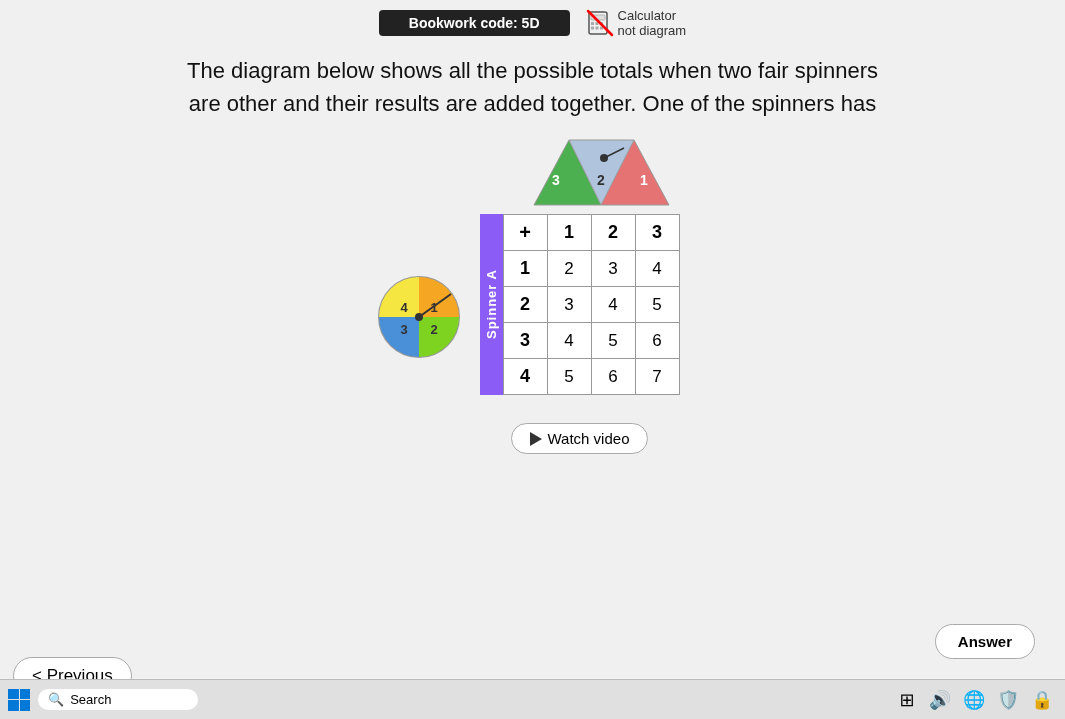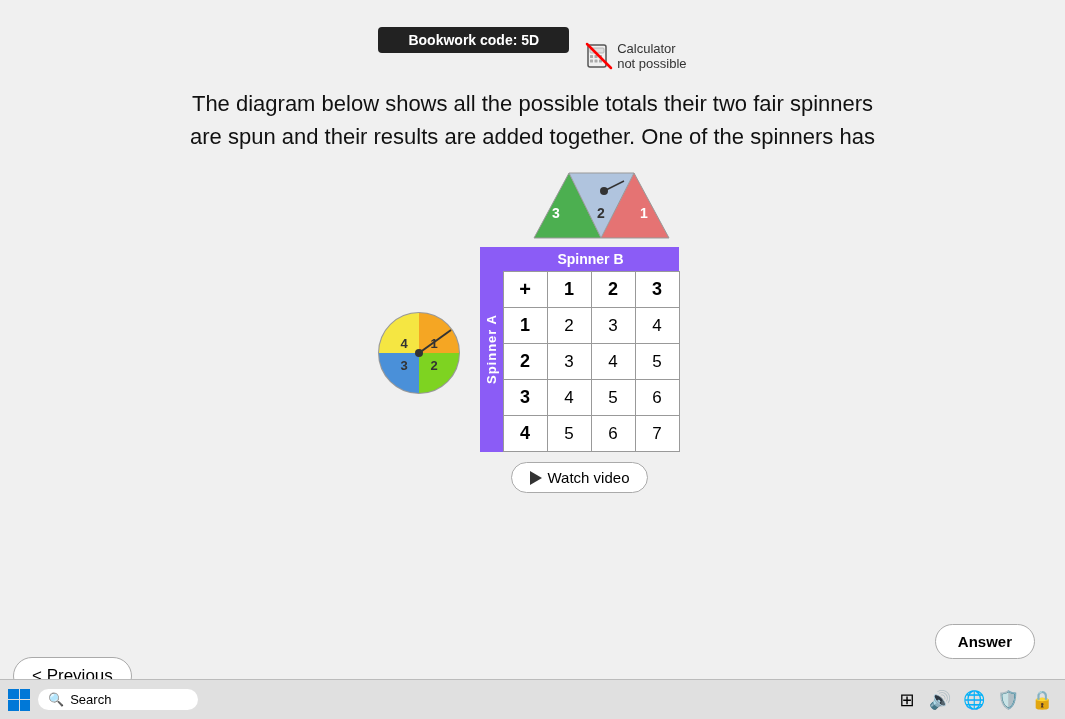--- a/index.html
+++ b/index.html
@@ -30,21 +30,20 @@
       font-size: 14px;
       font-weight: bold;
       cursor: pointer;
     }
     .calculator-info {
       display: flex;
       align-items: center;
       gap: 4px;
       font-size: 13px;
       color: #333;
-      margin-top: 33px;
     }
     .calc-icon {
       position: relative;
       display: inline-flex;
       align-items: center;
       justify-content: center;
       width: 28px;
       height: 28px;
     }
 
@@ -137,21 +136,21 @@
     .watch-video-btn {
       display: inline-flex;
       align-items: center;
       gap: 6px;
       background: #fff;
       border: 1.5px solid #aaa;
       border-radius: 20px;
       padding: 6px 18px;
       font-size: 15px;
       cursor: pointer;
-      margin-top: 10px;
+      margin-top: 28px;
     }
 
     
     .answer-btn {
       position: absolute;
       bottom: 60px;
       right: 30px;
       background: #fff;
       border: 1.5px solid #aaa;
       border-radius: 20px;
@@ -242,28 +241,28 @@
       <rect x="5" y="13" width="3" height="3" rx="0.5" fill="#aaa"></rect>
       <rect x="9.5" y="13" width="3" height="3" rx="0.5" fill="#aaa"></rect>
       <rect x="14" y="13" width="3" height="3" rx="0.5" fill="#aaa"></rect>
       <rect x="5" y="17.5" width="3" height="3" rx="0.5" fill="#aaa"></rect>
       <rect x="9.5" y="17.5" width="3" height="3" rx="0.5" fill="#aaa"></rect>
       <rect x="14" y="17.5" width="3" height="3" rx="0.5" fill="#aaa"></rect>
       <line x1="2" y1="2" x2="26" y2="26" stroke="red" stroke-width="2.5" stroke-linecap="round"></line>
     </svg>
     <div>
       <div>Calculator</div>
-      <div>not possible</div>
+      <div>not diagram</div>
     </div>
   </div>
 </div>
 
 <div class="question-area">
-  <p>The diagram below shows all the possible totals their two fair spinners</p>
-  <p>are spun and their results are added together. One of the spinners has</p>
+  <p>The diagram below shows all the possible totals when two fair spinners</p>
+  <p>are other and their results are added together. One of the spinners has</p>
 </div>
 
 <div class="diagram-area">
   <div class="diagram-container">
 
     <div style="display:flex;flex-direction:column;align-items:center;margin-right:8px;margin-top:50px;">
       <svg class="spinner-a-svg" viewBox="0 0 86 86" xmlns="http://www.w3.org/2000/svg">
         <circle cx="43" cy="43" r="40" fill="#fff" stroke="#999" stroke-width="2"></circle>
 
         <path d="M43,43 L43,3 A40,40 0 0,0 3,43 Z" fill="#f5e642"></path>
@@ -304,21 +303,20 @@
           <text x="87" y="55" font-size="14" font-weight="bold" fill="#333" text-anchor="middle">2</text>
 
           <circle cx="90" cy="28" r="4" fill="#333"></circle>
           <line x1="90" y1="28" x2="110" y2="18" stroke="#333" stroke-width="1.5"></line>
         </svg>
       </div>
 
       <div class="addition-table-wrap">
         <div class="spinner-a-label-vertical">Spinner A</div>
         <div>
-          <div class="spinner-b-label" style="width:176px;">Spinner B</div>
           <table class="grid">
             <tbody>
                 <tr>
               <td class="plus-cell">+</td>
               <td class="header-cell">1</td>
               <td class="header-cell">2</td>
               <td class="header-cell">3</td>
             </tr>
             <tr>
               <td class="header-cell">1</td>

